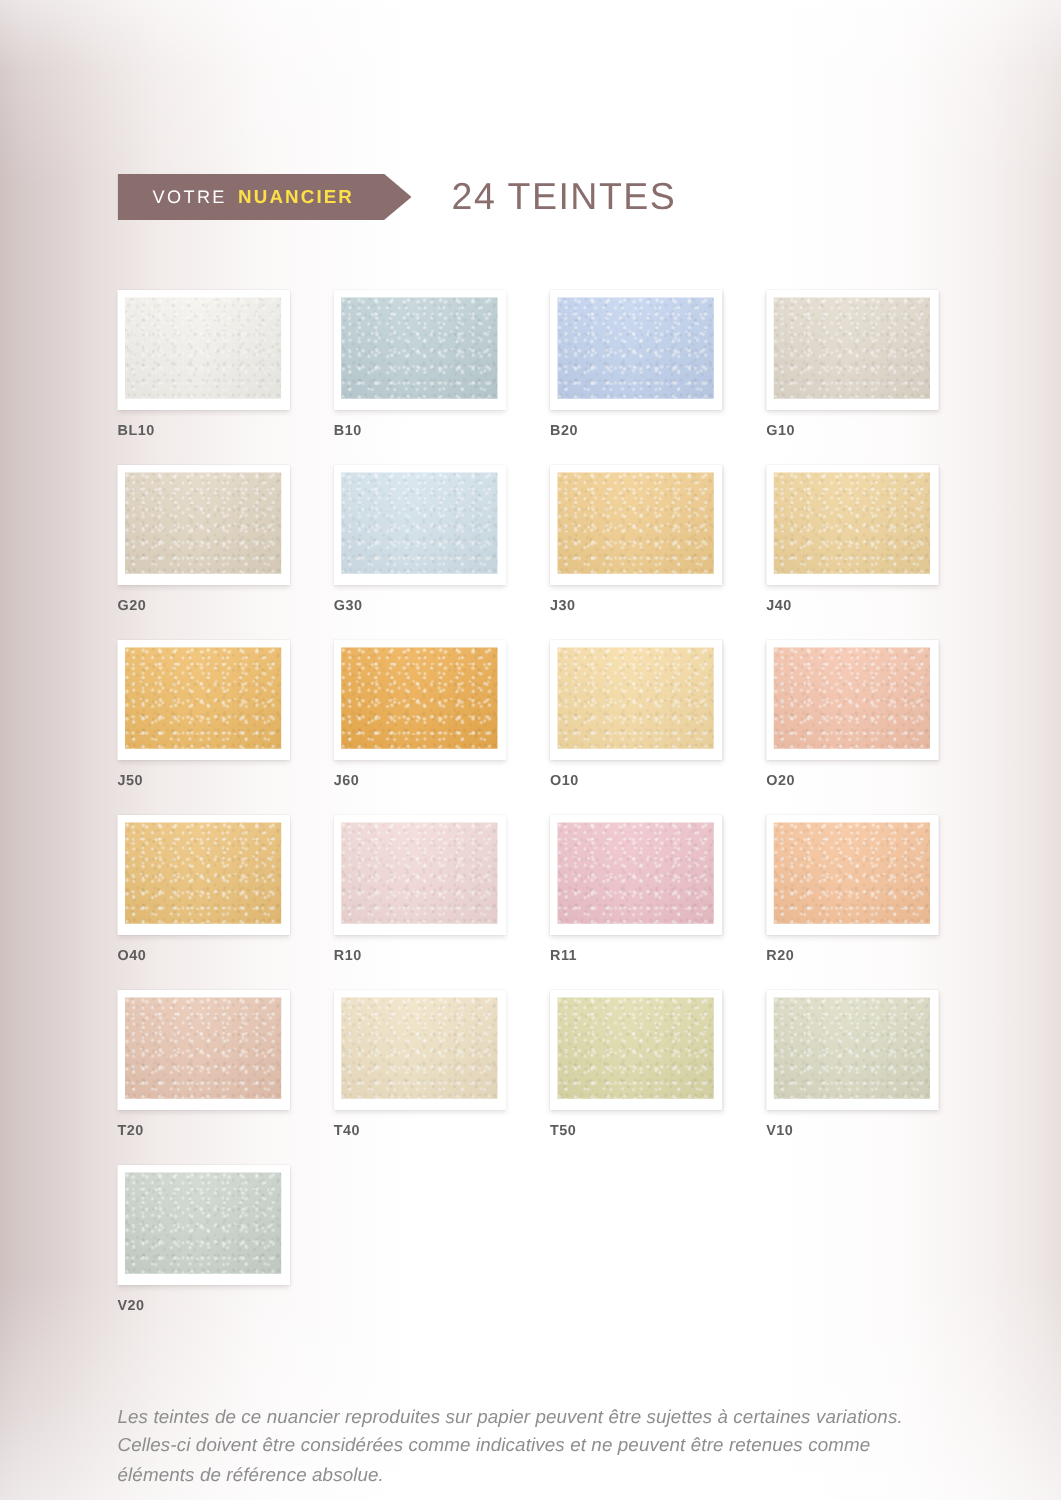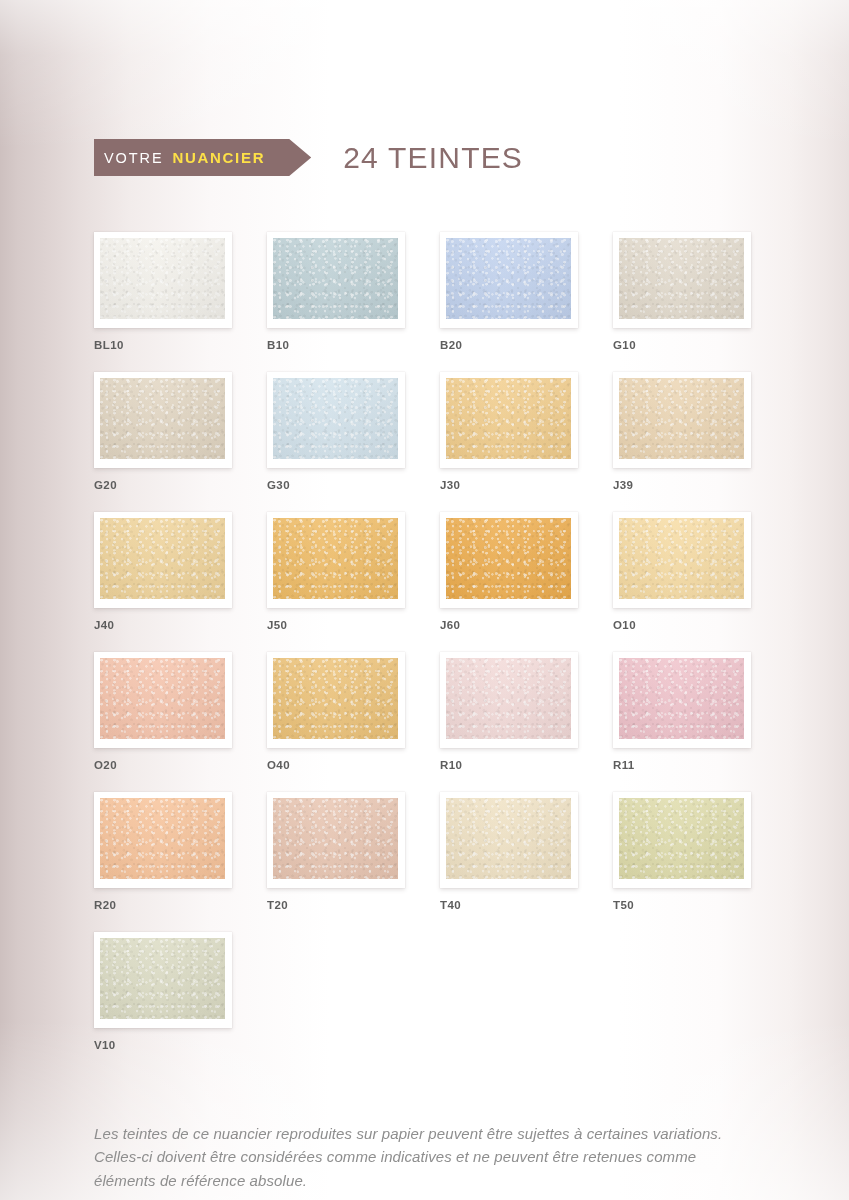--- a/index.html
+++ b/index.html
@@ -59,21 +59,21 @@
     left: 94px;
     top: 139px;
     display: flex;
     align-items: center;
   }
   .tag {
     position: relative;
     height: 37px;
     display: flex;
     align-items: center;
-    padding: 0 30px 0 10px;
+    padding: 0 30px 0 28px;
     background: #8a6d6d;
     box-sizing: border-box;
     clip-path: polygon(0 0, calc(100% - 22px) 0, 100% 50%, calc(100% - 22px) 100%, 0 100%);
     padding-right: 46px;
   }
   .tag-votre {
     color: #ffffff;
     font-size: 14.5px;
     letter-spacing: 1.9px;
     font-weight: 400;
@@ -232,26 +232,20 @@
         <div class="label">G30</div>
       </div>
       <div class="cell">
         <div class="swatch-frame">
           <div class="swatch" style="background-color: rgb(242, 206, 141);"></div>
         </div>
         <div class="label">J30</div>
       </div>
       <div class="cell">
         <div class="swatch-frame">
-          <div class="swatch" style="background-color: rgb(236, 214, 180);"></div>
-        </div>
-        <div class="label">J39</div>
-      </div>
-      <div class="cell">
-        <div class="swatch-frame">
           <div class="swatch" style="background-color: rgb(240, 212, 155);"></div>
         </div>
         <div class="label">J40</div>
       </div>
       <div class="cell">
         <div class="swatch-frame">
           <div class="swatch" style="background-color: rgb(240, 189, 103);"></div>
         </div>
         <div class="label">J50</div>
       </div>
@@ -314,17 +308,23 @@
           <div class="swatch" style="background-color: rgb(223, 220, 171);"></div>
         </div>
         <div class="label">T50</div>
       </div>
       <div class="cell">
         <div class="swatch-frame">
           <div class="swatch" style="background-color: rgb(220, 220, 196);"></div>
         </div>
         <div class="label">V10</div>
       </div>
+      <div class="cell">
+        <div class="swatch-frame">
+          <div class="swatch" style="background-color: rgb(204, 214, 205);"></div>
+        </div>
+        <div class="label">V20</div>
+      </div>
     </div>
 
   <div class="footer">Les teintes de ce nuancier reproduites sur papier peuvent être sujettes à certaines variations. Celles-ci doivent être considérées comme indicatives et ne peuvent être retenues comme éléments de référence absolue.</div>
 
 </div>
 
 </body></html>

